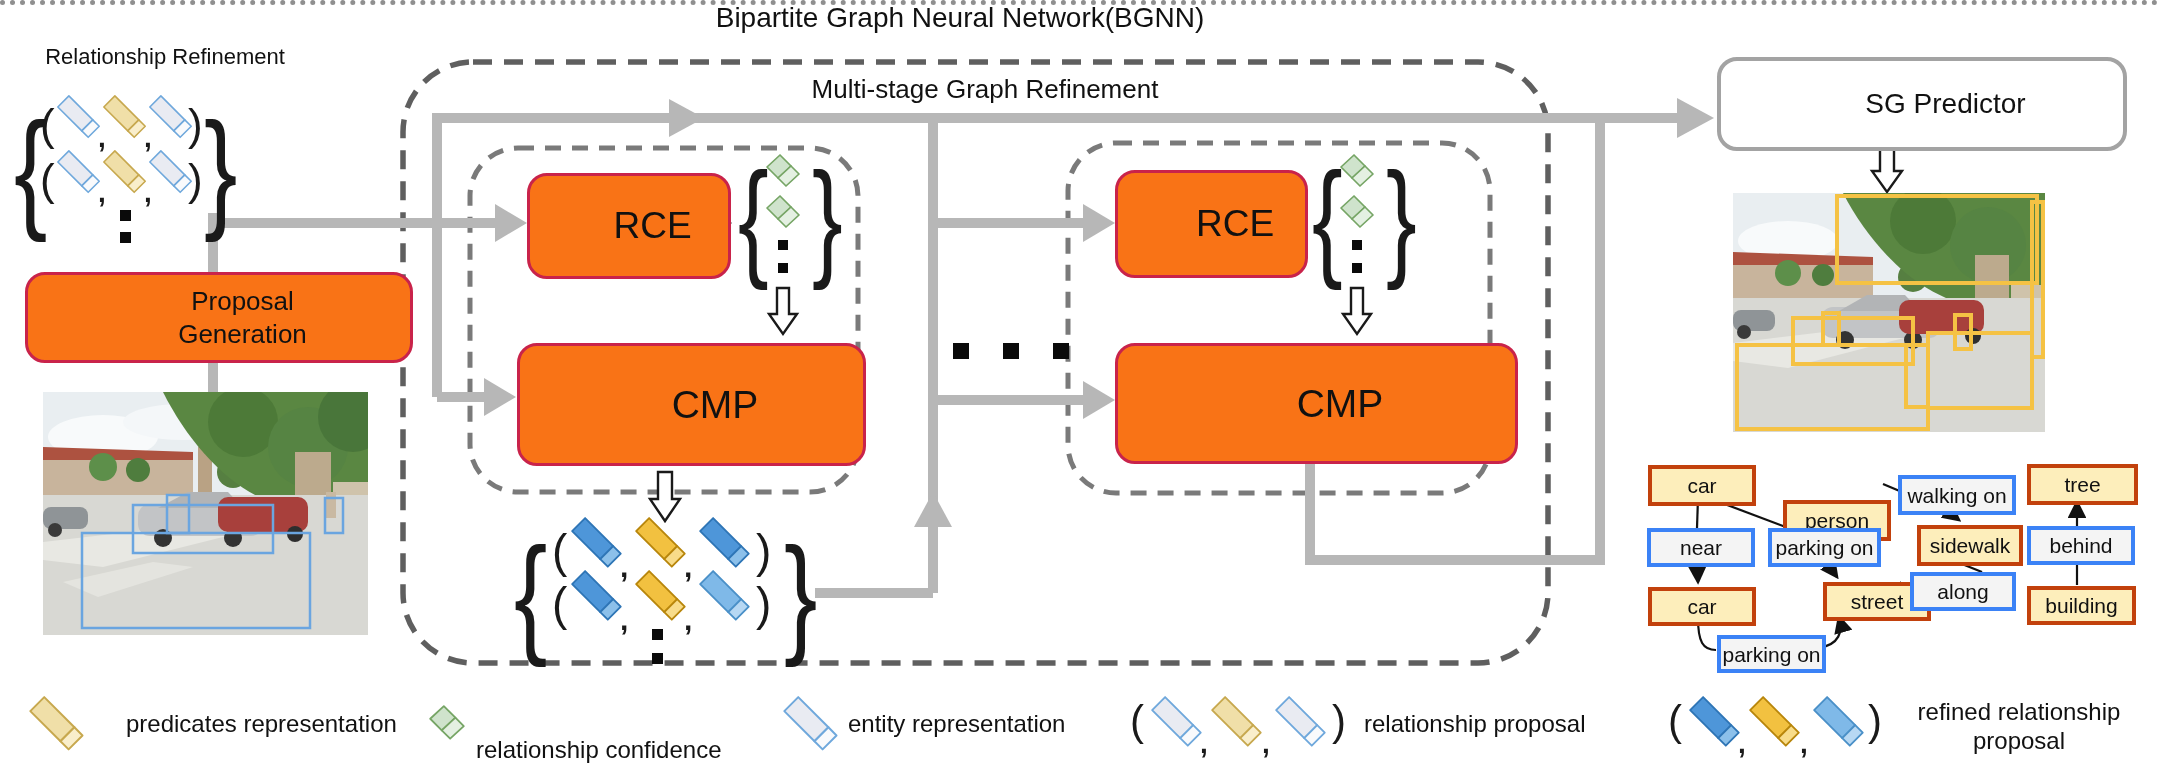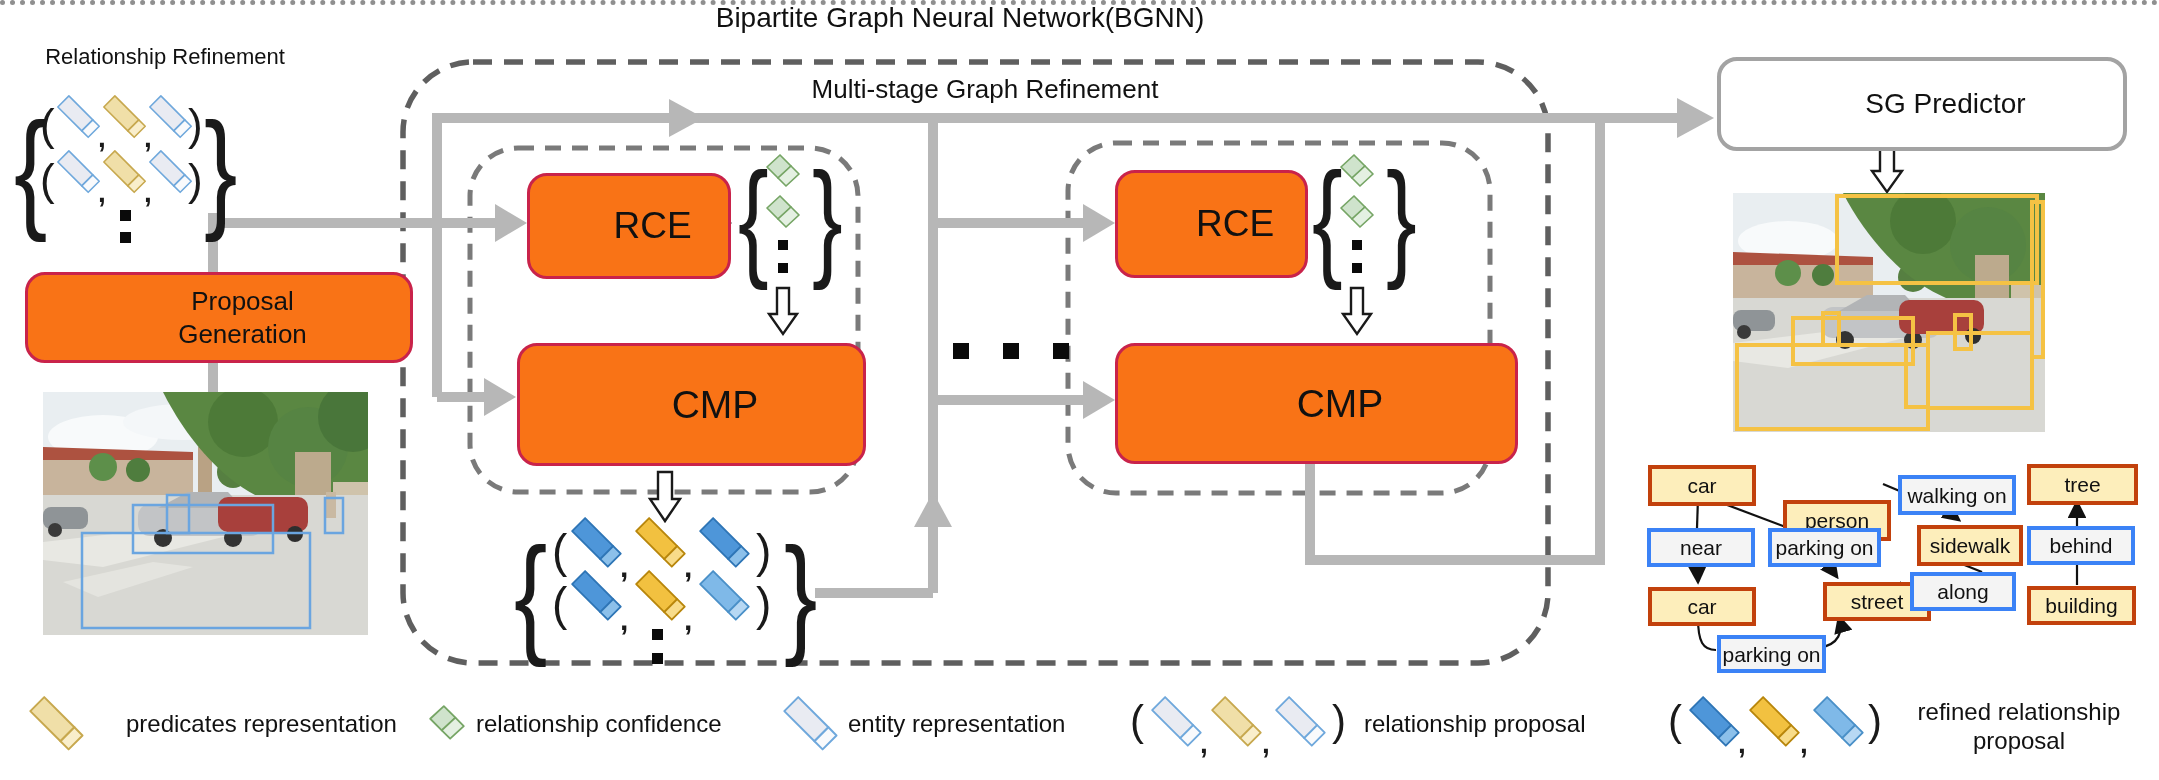--- a/index.html
+++ b/index.html
@@ -348,21 +348,21 @@
   <div class="divider"></div>
   <div>
     <svg class="bar bar-pred-pale" style="left:28px;top:696px" width="58" height="58">
         <use href="#bar3d"></use>
       </svg>
     <div class="legend-label" style="left:94px;top:710px;margin-left:32px;">predicates representation</div>
 
     <svg class="bar bar-green" style="left:426px;top:703px" width="42" height="42">
         <use href="#cube3d"></use>
       </svg>
-    <div class="legend-label" style="left:476px;top:710px;text-align:center;">relationship confidence</div>
+    <div class="legend-label" style="left:476px;top:736px;text-align:center;">relationship confidence</div>
 
     <svg class="bar bar-ent-pale" style="left:782px;top:696px" width="58" height="58">
         <use href="#bar3d"></use>
       </svg>
     <div class="legend-label" style="left:848px;top:710px;">entity representation</div>
 
     <span class="paren" style="left:1130px;top:700px;font-size:42px;">(</span>
     <svg class="bar bar-ent-pale" style="left:1150px;top:696px" width="54" height="54">
         <use href="#bar3d"></use>
       </svg>

